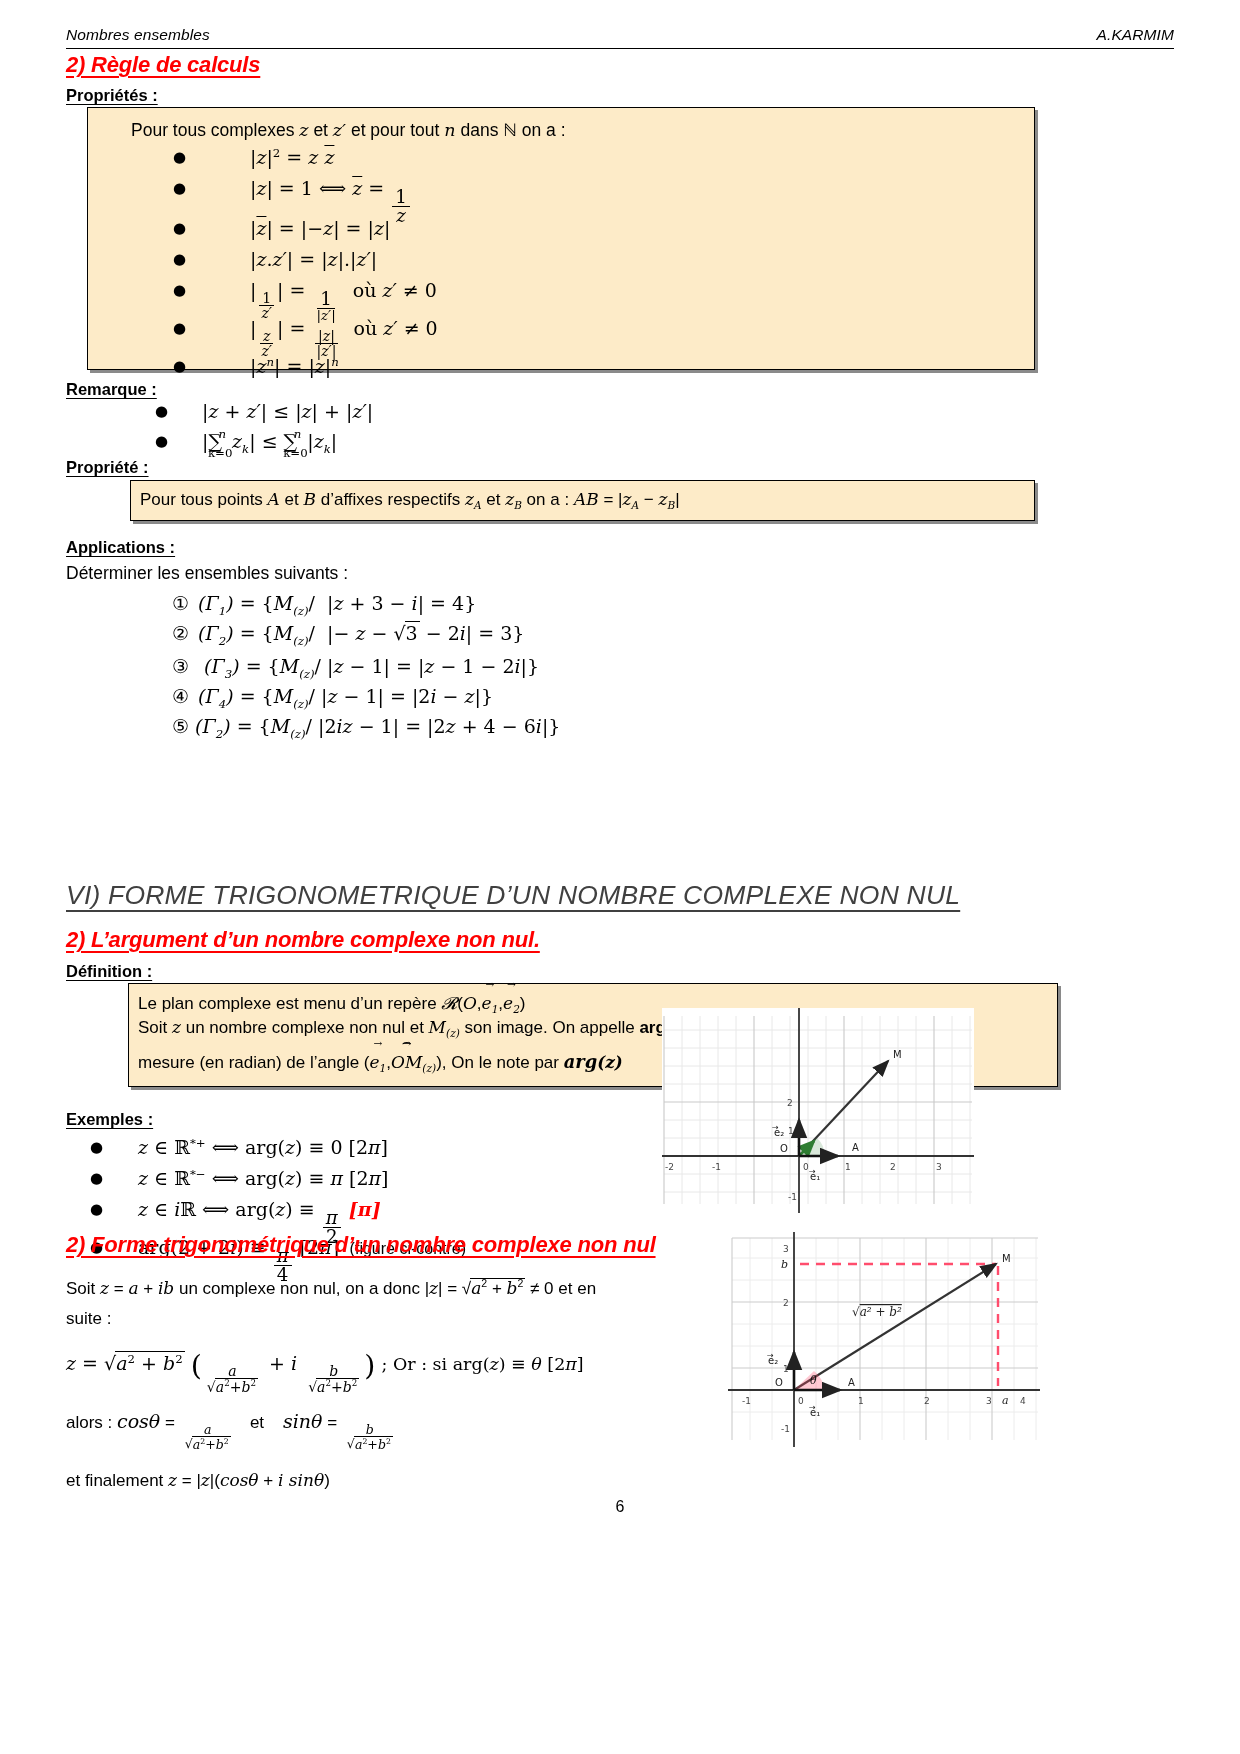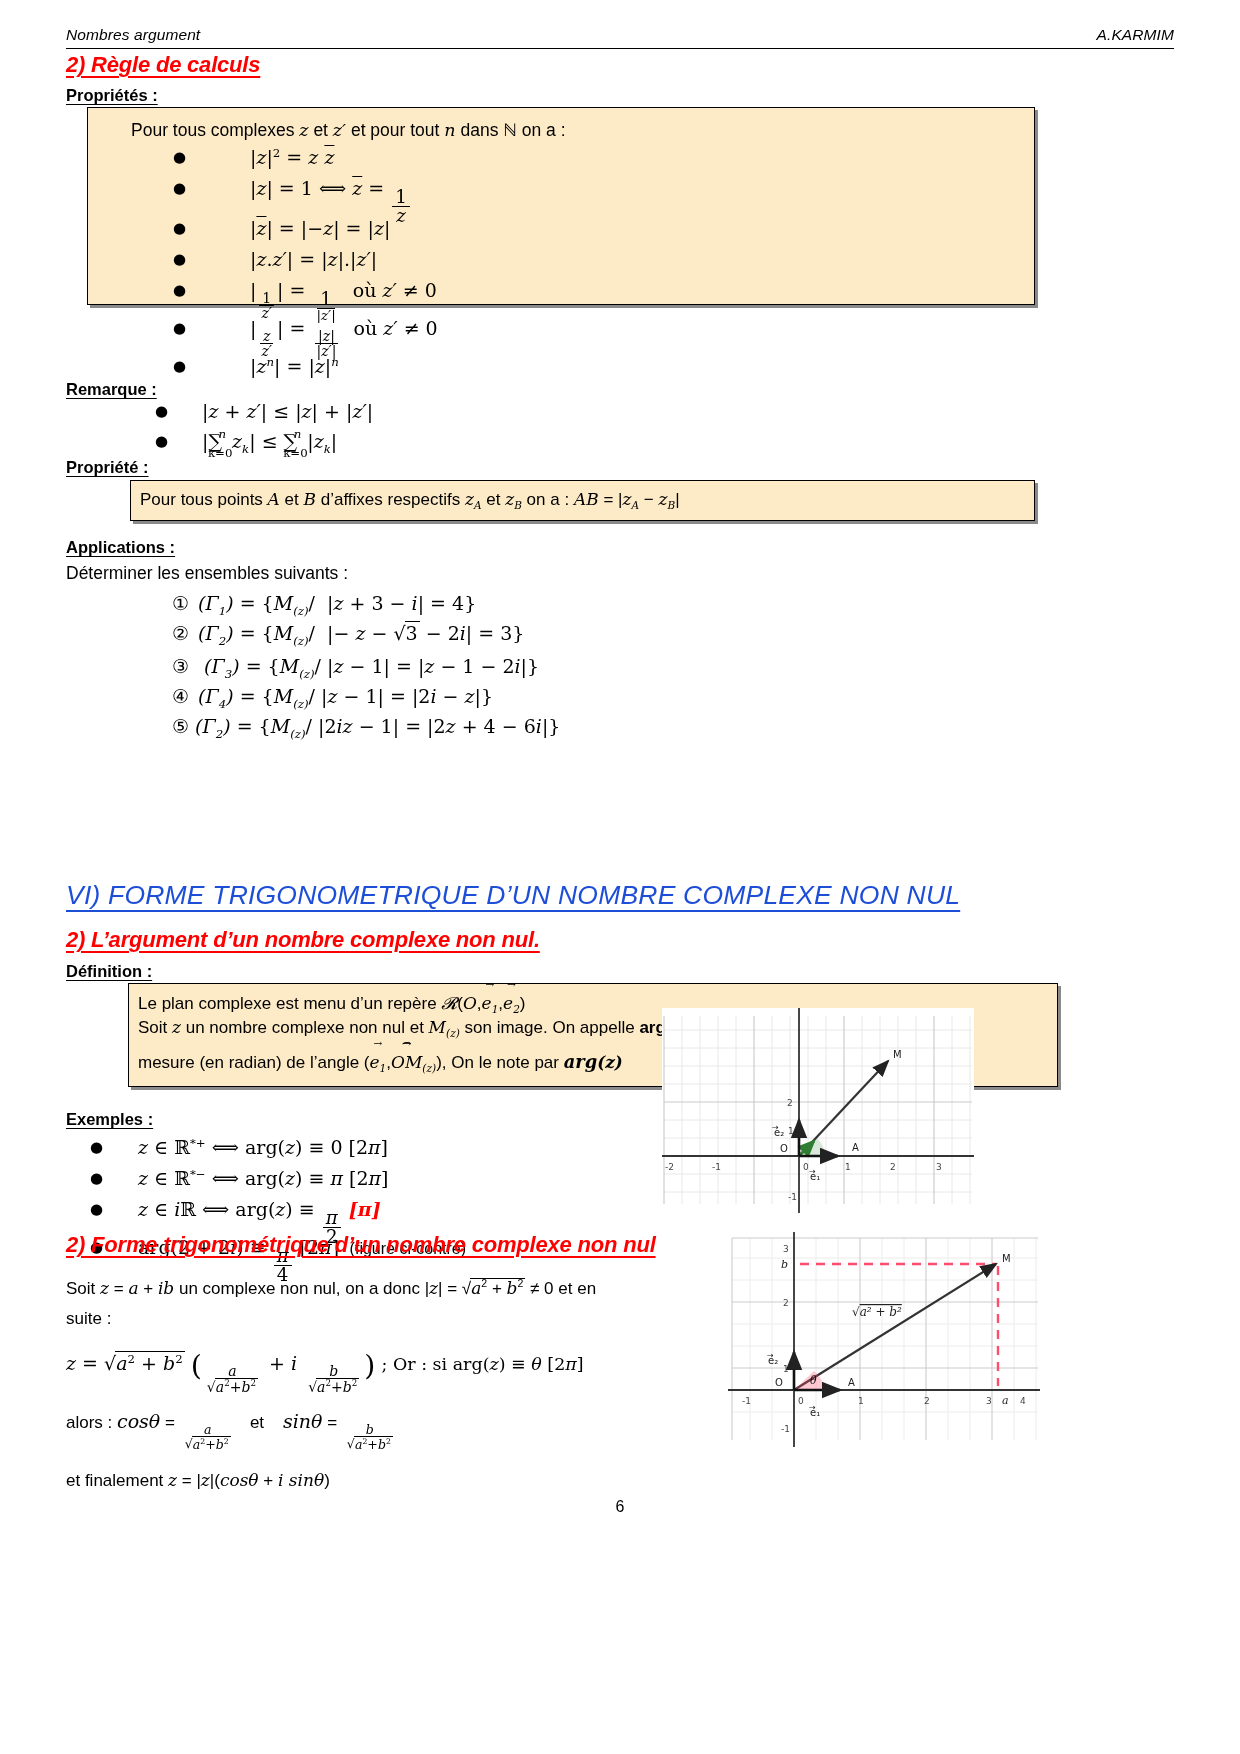--- a/index.html
+++ b/index.html
@@ -22,21 +22,21 @@
   }
   .hdr-rule { position:absolute; left:66px; top:48px; width:1108px; height:1px; background:#000; }
 
   
   .h-red-sub {
     color:#ff0000; font-style:italic; font-weight:bold;
     font-size:22px; text-decoration:underline; text-underline-offset:4px;
     letter-spacing:-0.2px; white-space:nowrap;
   }
   .h-red-main {
-    color:#1d4ed8; font-style:italic; font-size:26.5px;
+    color:#404040; font-style:italic; font-size:26.5px;
     text-decoration:underline; text-underline-offset:6px;
     letter-spacing:.2px; white-space:nowrap;
   }
 
   
   .lbl {
     font-weight:bold; font-size:16.5px; text-decoration:underline;
     text-underline-offset:3px;
   }
 
@@ -83,30 +83,30 @@
   
   .fig { position:absolute; background:#ffffff; }
   .fig svg { display:block; }
 </style>
 </head>
 <body>
 
 <div class="page">
 
   <div class="hdr">
-    <span>Nombres argument</span>
+    <span>Nombres ensembles</span>
     <span>A.KARMIM</span>
   </div>
   <div class="hdr-rule"></div>
 
   <div style="position:absolute;left:66px;top:52px;font-style:italic;" class="h-red-sub">2) Règle de calculs</div>
 
   <div style="position:absolute;left:66px;top:86px;" class="lbl">Propriétés :</div>
 
-  <div class="box" style="position:absolute;left:87px;top:107px;width:948px;height:198px;">
+  <div class="box" style="position:absolute;left:87px;top:107px;width:948px;height:263px;">
     <div class="txt" style="position:absolute;left:43px;top:9px;font-size:17.5px;">
       Pour tous complexes <span class="mi">z</span> et <span class="mi">z′</span> et pour tout <span class="mi">n</span> dans ℕ on a&nbsp;:
     </div>
 
     <div style="position:absolute;left:85px;top:38px;width:830px;">
 
       <div class="bul math" style="height:31px;">
         <span class="dot">●</span>
         <span style="padding-left:47px;">|<span class="mi">z</span>|<sup class="s">2</sup> = <span class="mi">z</span> <span class="mi ovl">z</span></span>
       </div>

